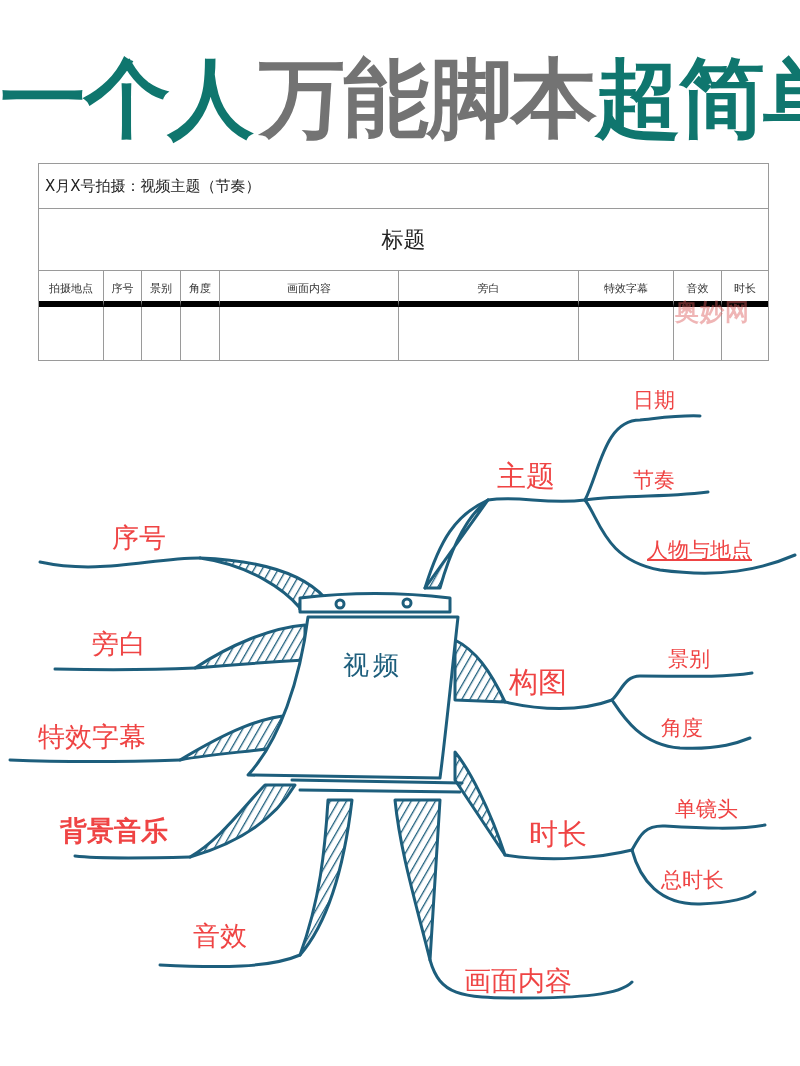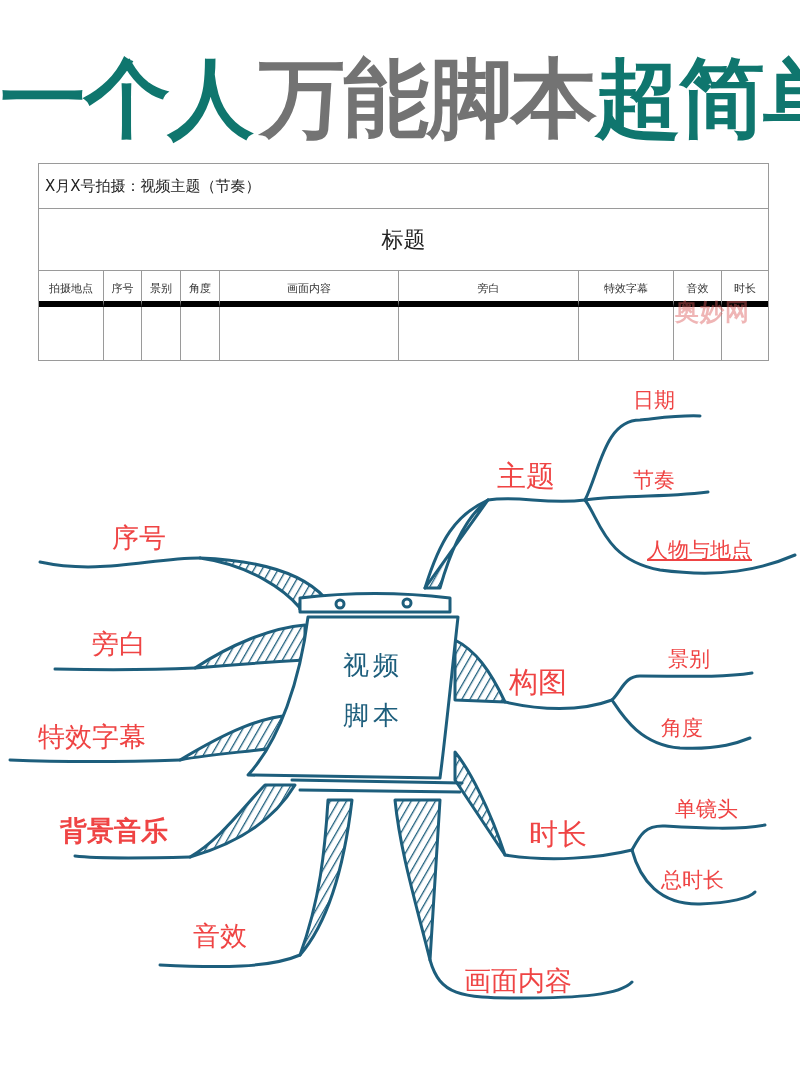--- a/index.html
+++ b/index.html
@@ -100,21 +100,20 @@
     <circle cx="340" cy="604" r="4"></circle>
     <circle cx="407" cy="603" r="4"></circle>
     <path d="M308,617 L458,617 C450,690 445,740 440,778 L248,775 C280,740 300,680 308,617 Z" fill="#fff"></path>
     <path d="M292,780 L462,783"></path>
     <path d="M300,790 L460,792"></path>
   </g>
 </svg>
 
 <div class="center-text">
   <div>视频</div>
-  <div>脚本</div>
 </div>
 
 <div class="lbl big" style="left:497px;top:457px;">主题</div>
 <div class="lbl sm" style="left:633px;top:386px;">日期</div>
 <div class="lbl sm" style="left:633px;top:466px;">节奏</div>
 <div class="lbl sm" style="left:647px;top:536px;text-decoration:underline;">人物与地点</div>
 
 <div class="lbl big" style="left:500px;top:663px;margin-left:9px;">构图</div>
 <div class="lbl sm" style="left:668px;top:645px;">景别</div>
 <div class="lbl sm" style="left:661px;top:714px;">角度</div>

